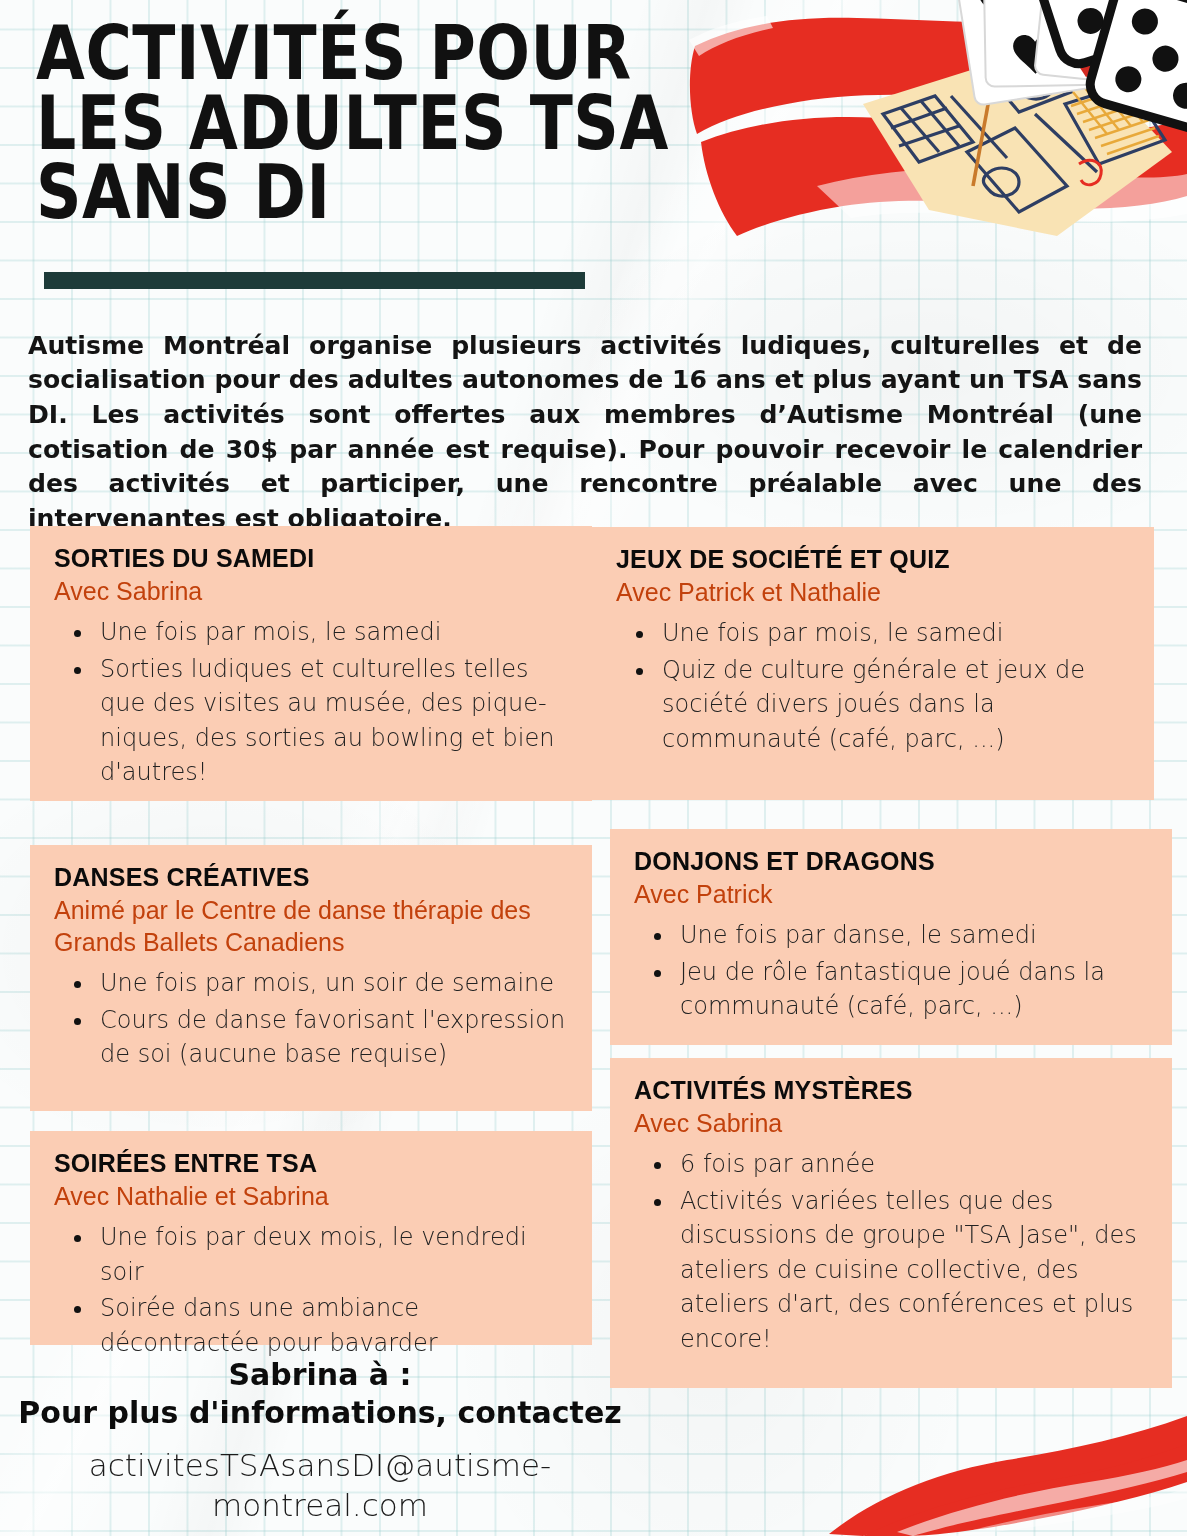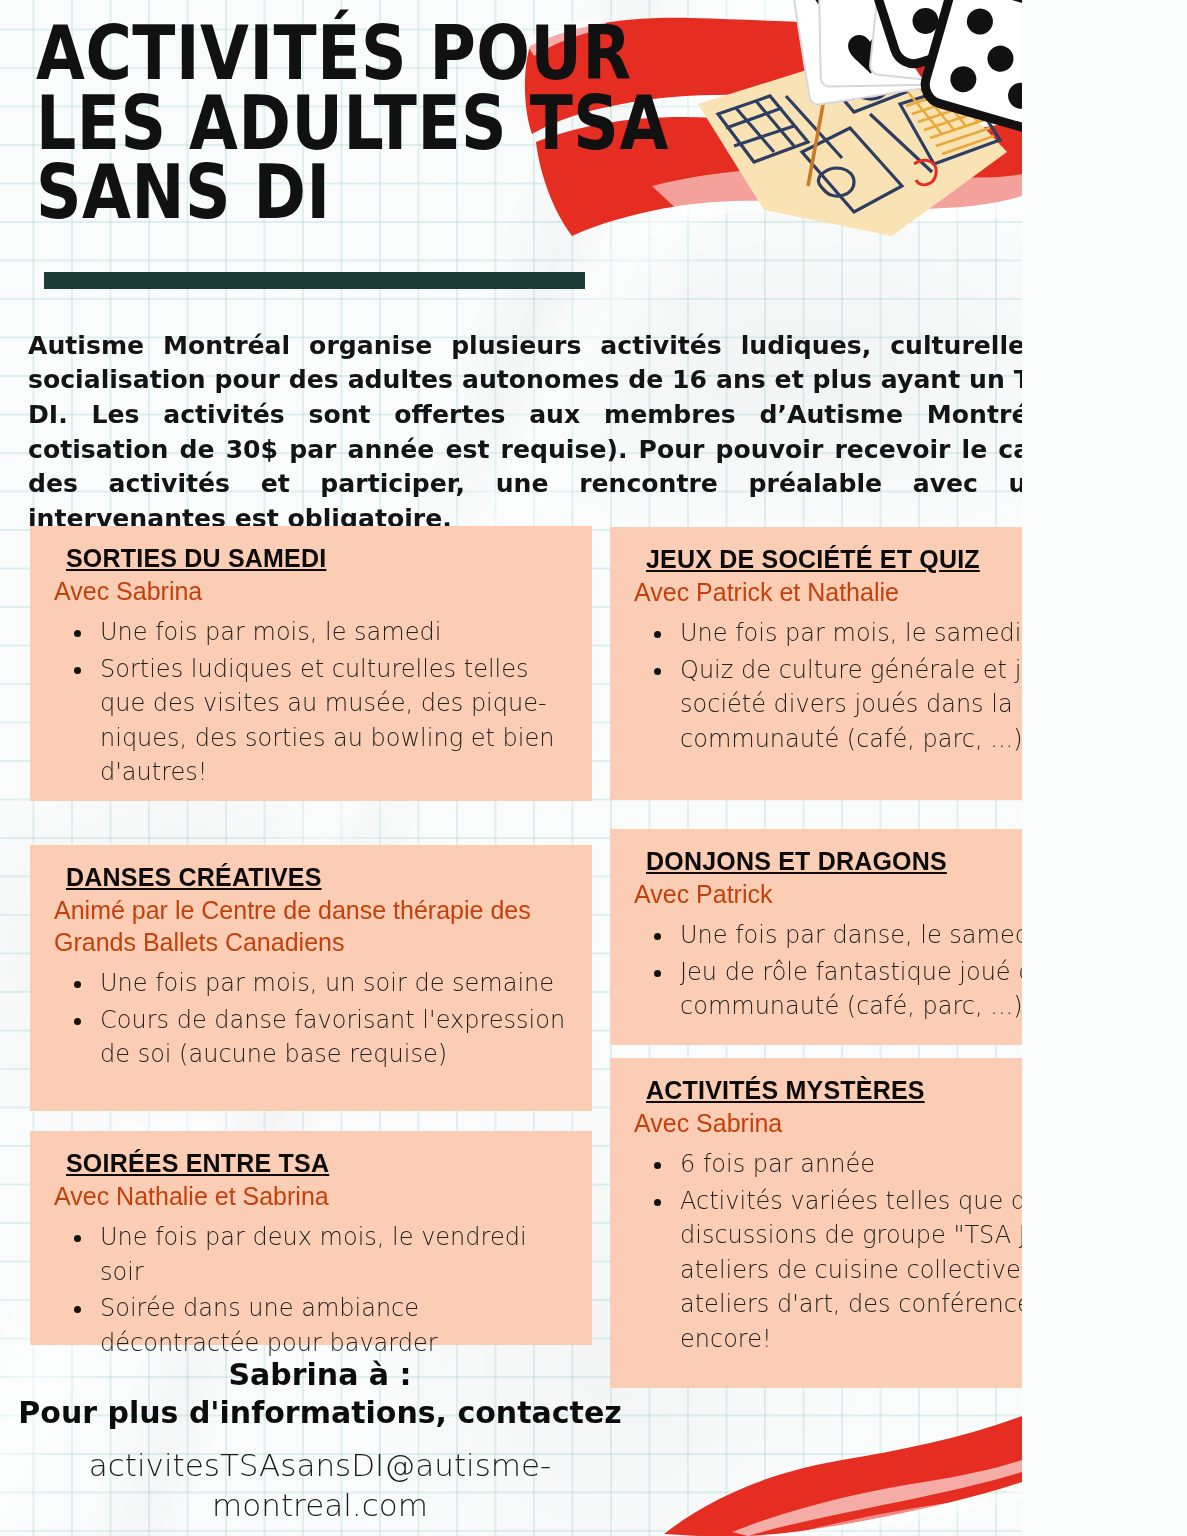--- a/index.html
+++ b/index.html
@@ -8,21 +8,21 @@
     width:1187px;height:1536px;
     background:#fbfcfc;
     font-family:"Liberation Sans", sans-serif;
     overflow:hidden;
     position:relative;
   }
 
   
   #poster{
     position:relative;
-    width:1022px;height:1536px;
+    width:1187px;height:1536px;
     background-color:#fafcfc;
     background-image:
       linear-gradient(to right, rgba(150,205,205,.28) 1.6px, transparent 1.6px),
       linear-gradient(to bottom, rgba(150,205,205,.28) 1.6px, transparent 1.6px);
     background-size:38.5px 38.5px;
     background-position:-6px -10px;
     overflow:hidden;
   }
   
   .paper-shade{
@@ -76,27 +76,26 @@
   }
 
   
   .card{
     position:absolute;z-index:5;
     background:#fbcdb4;
     box-sizing:border-box;
     padding:18px 20px 16px 24px;
   }
   .card h3{
-    margin:0 0 2px 12px;
+    margin:0 0 2px 0;
     font-size:25px;
     font-weight:bold;
     letter-spacing:.2px;
     color:#0b0b0b;
     font-family:"Liberation Sans", sans-serif;
-    text-decoration:underline;
   }
   .card .with{
     margin:0 0 4px 0;
     font-size:25px;
     font-weight:normal;
     color:#c2410c;
     line-height:1.28;
     font-family:"Liberation Sans", sans-serif;
   }
   .card ul{
@@ -113,21 +112,21 @@
     margin:0 0 2px 0;
     padding-left:6px;
   }
   .card li::marker{font-size:22px;color:#111;}
 
   
   #card-sorties  {left:30px; top:526px; width:562px; height:275px;}
   #card-danses   {left:30px; top:845px; width:562px; height:266px;}
   #card-soirees  {left:30px; top:1131px;width:562px; height:214px;}
   
-  #card-jeux     {left:610px;top:527px; width:562px; height:273px;}
+  #card-jeux     {left:592px;top:527px; width:562px; height:273px;}
   #card-donjons  {left:610px;top:829px; width:562px; height:216px;}
   #card-mysteres {left:610px;top:1058px;width:562px; height:330px;}
 
   
   .contact{
     position:absolute;left:0;top:1356px;width:640px;z-index:6;text-align:center;
   }
   .contact .cta{
     font-family:"DejaVu Sans", sans-serif;
     font-weight:bold;

